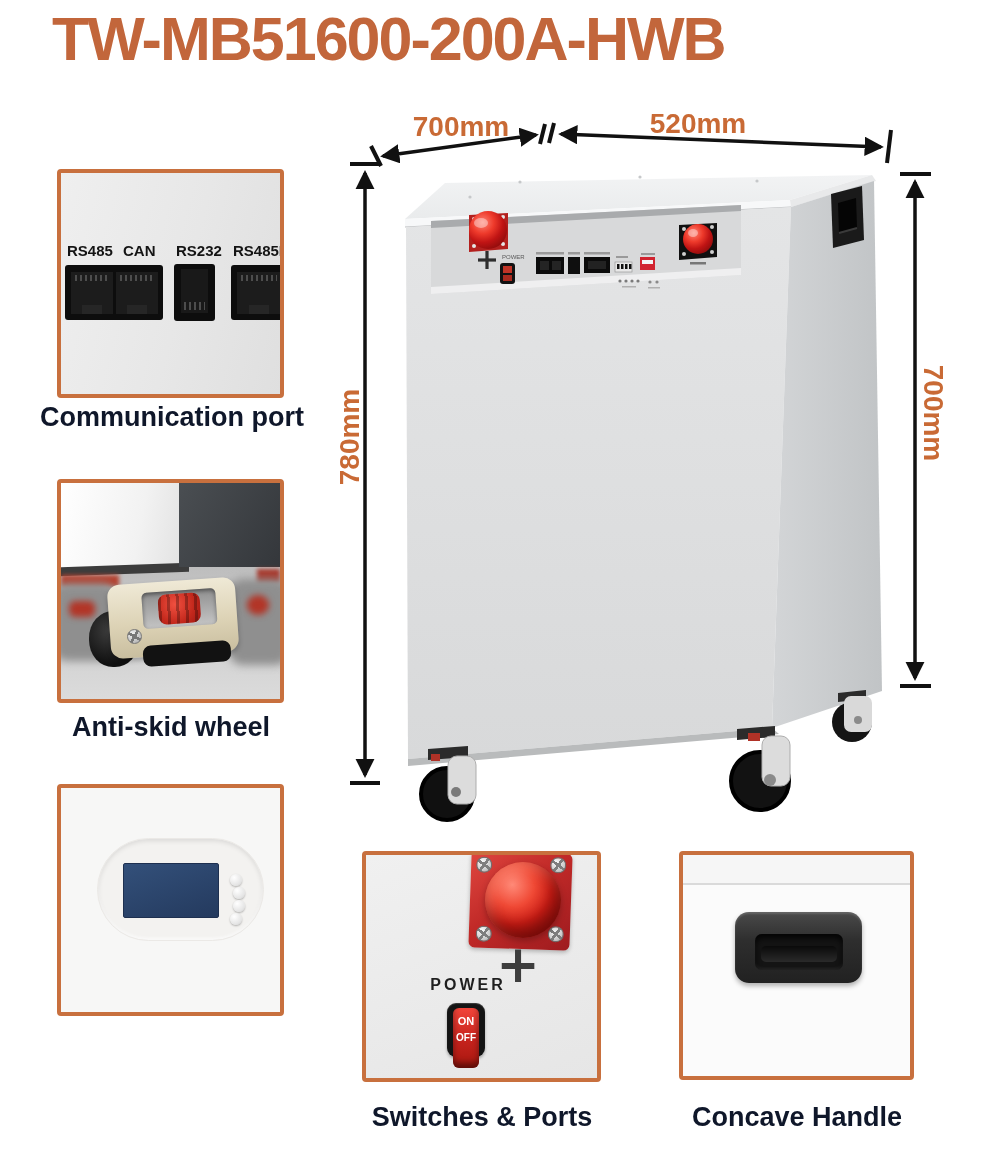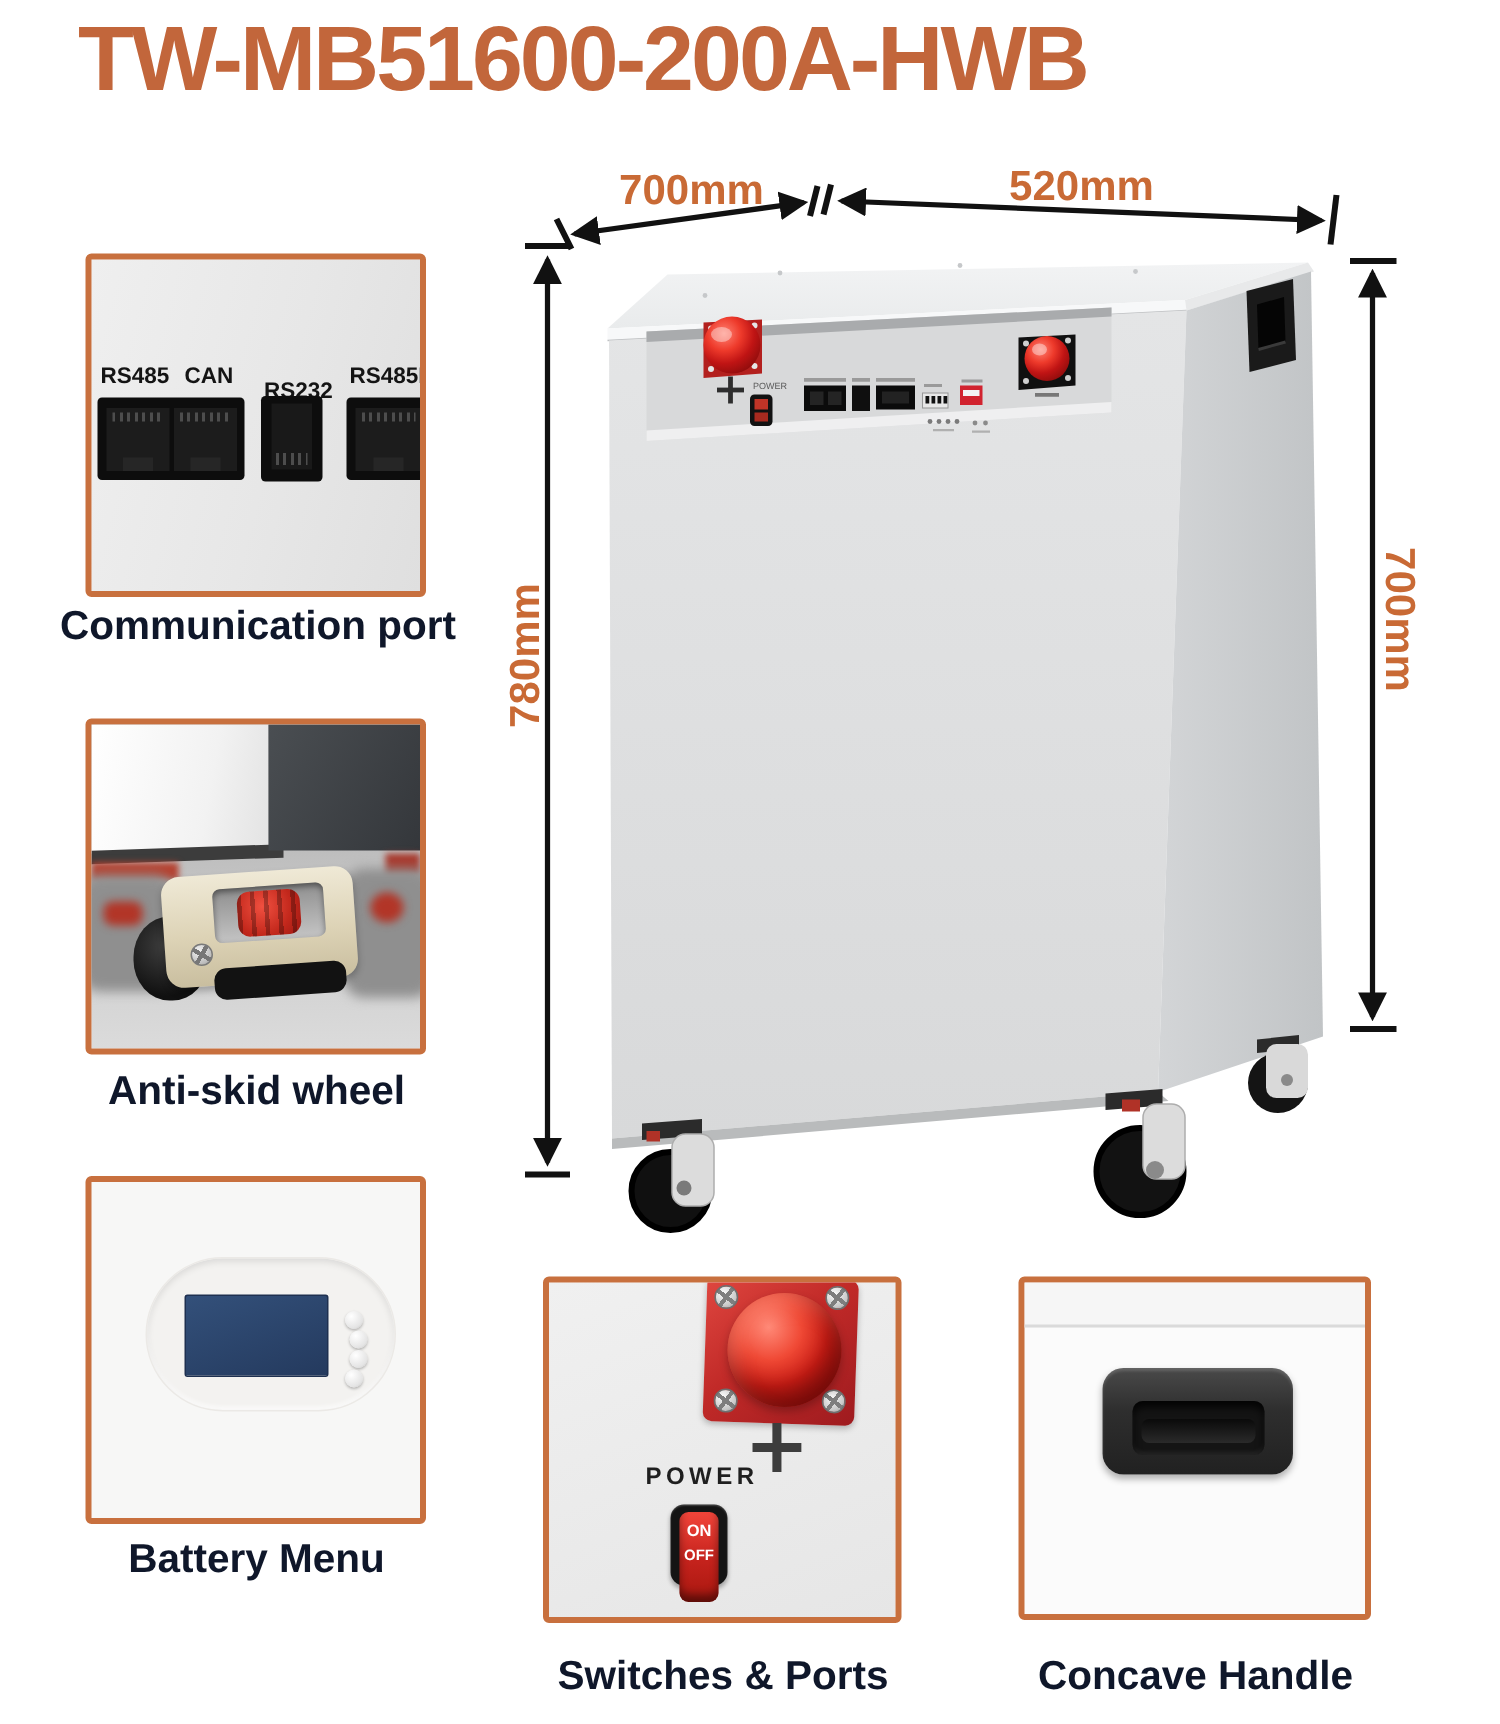--- a/index.html
+++ b/index.html
@@ -7,21 +7,21 @@
         font-family:"Liberation Sans",sans-serif;}
   .abs{position:absolute;}
 
   
   .title{left:52px;top:4px;font-size:61px;font-weight:bold;letter-spacing:-2px;
          color:#C2663B;white-space:nowrap;}
 
   
   .dim{color:#C96A35;font-weight:bold;font-size:28px;white-space:nowrap;text-align:center;}
   .dim-700top{left:411px;top:111px;width:100px;}
-  .dim-520top{left:671px;top:108px;width:100px;}
+  .dim-520top{left:648px;top:108px;width:100px;}
   .dim-780left{left:350px;top:437px;transform:translate(-50%,-50%) rotate(-90deg);}
   .dim-700right{left:933px;top:413px;transform:translate(-50%,-50%) rotate(90deg);}
 
   
   .inset{border:4px solid #C8703E;border-radius:4px;overflow:hidden;box-sizing:border-box;}
   .caption{color:#0f172a;font-weight:bold;font-size:27px;text-align:center;white-space:nowrap;}
 
   
   .box-comm{left:57px;top:169px;width:227px;height:229px;
             background:linear-gradient(105deg,#EFEFEF 0%,#E7E7E7 55%,#DFDFDF 100%);}
@@ -267,21 +267,21 @@
   </svg>
 
   <h1 class="abs title" style="margin:0;">TW-MB51600-200A-HWB</h1>
   <div class="abs dim dim-700top">700mm</div>
   <div class="abs dim dim-520top">520mm</div>
   <div class="abs dim dim-780left">780mm</div>
   <div class="abs dim dim-700right">700mm</div>
 
   <div class="abs inset box-comm">
     <span class="port-label" style="left:6px;top:69px;word-spacing:6px;">RS485  CAN</span>
-    <span class="port-label" style="left:115px;top:69px;margin-top:10px;">RS232</span>
+    <span class="port-label" style="left:115px;top:69px;">RS232</span>
     <span class="port-label" style="left:172px;top:69px;">RS485B</span>
     <div class="port-block" style="left:4px;top:92px;width:98px;height:55px;">
       <div class="socket" style="left:6px;top:7px;width:42px;height:42px;"></div>
       <div class="socket" style="left:51px;top:7px;width:42px;height:42px;"></div>
       <div class="pinstrip" style="left:10px;top:10px;width:34px;height:6px;"></div>
       <div class="pinstrip" style="left:55px;top:10px;width:34px;height:6px;"></div>
       <div class="porttab" style="left:17px;top:40px;width:20px;height:9px;"></div>
       <div class="porttab" style="left:62px;top:40px;width:20px;height:9px;"></div>
     </div>
     <div class="port-block" style="left:113px;top:91px;width:41px;height:57px;">
@@ -318,21 +318,20 @@
   <div class="abs caption cap-wheel">Anti-skid wheel</div>
 
   <div class="abs inset box-menu">
     <div class="abs menu-recess"></div>
     <div class="abs menu-screen"></div>
     <div class="abs menu-btn" style="left:169px;top:86px;"></div>
     <div class="abs menu-btn" style="left:172px;top:99px;"></div>
     <div class="abs menu-btn" style="left:172px;top:112px;"></div>
     <div class="abs menu-btn" style="left:169px;top:125px;"></div>
   </div>
-  <div class="abs caption cap-menu">Battery Menu</div>
 
   <div class="abs inset box-switch">
     <div class="abs red-plate">
       <div class="screw" style="left:5px;top:6px;"></div>
       <div class="screw" style="left:79px;top:4px;"></div>
       <div class="screw" style="left:7px;top:75px;"></div>
       <div class="screw" style="left:79px;top:73px;"></div>
     </div>
     <div class="abs dome-big"></div>
     <div class="abs plus-big">+</div>

